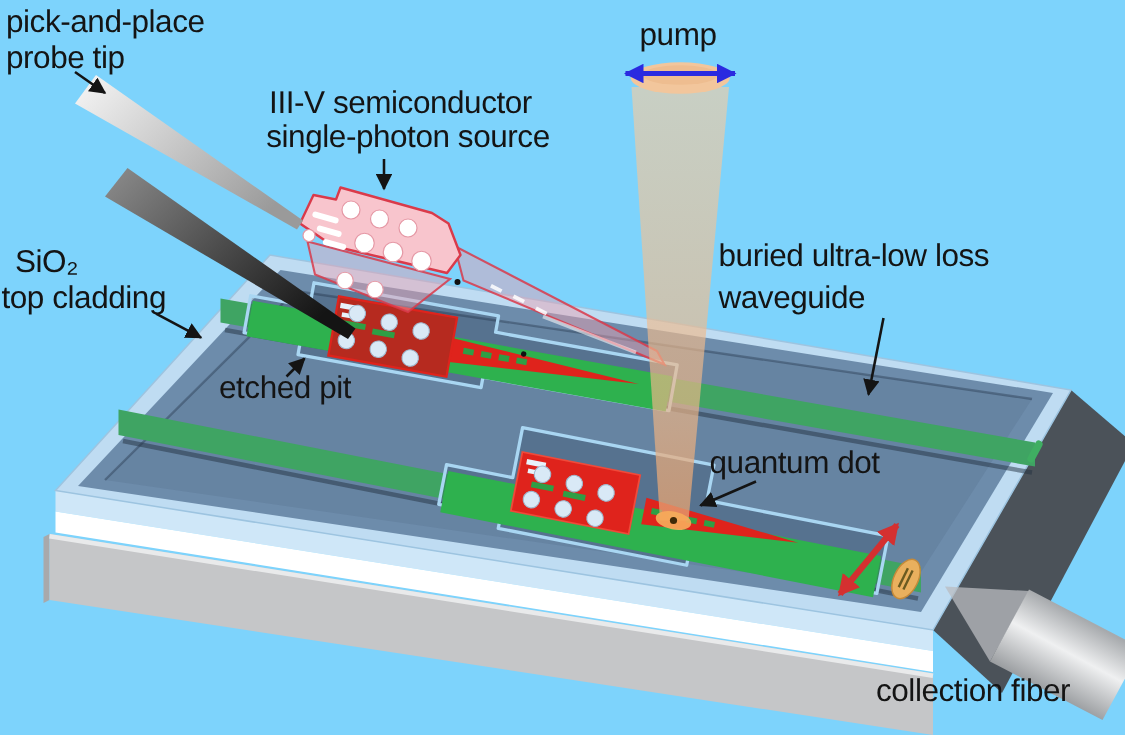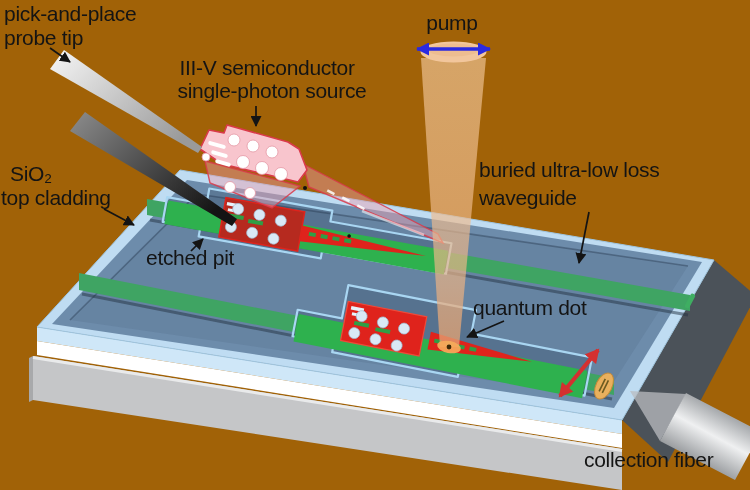--- a/index.html
+++ b/index.html
@@ -1,16 +1,16 @@
 <!DOCTYPE html>
 <html style="--chip_top: #6d8cab; --chip_rim: #bfdcf2; --front_edge: #cfe7f8; --facet: #4b5259; --substrate: #c5c6c8; --waveguide: #3fa463; --waveguide_bright: #2eb14e; --device_red: #df231c; --device_red_dark: #b62a1f; --membrane_pink: #f8c5cd; --membrane_outline: #da3a4a; --pump_beam: #f2c69c; --pump_arrow: #2a2ae0; --red_arrow: #d43030; --fiber: #c9cbcd; --pit_outline: #a9d6f2; --spot_orange: #e9b05e; --text: #141414;"><head>
 <meta charset="utf-8">
 <style>
   html,body{margin:0;padding:0;background:#ffffff;}
-  .stage{width:750px;height:490px;position:relative;background:#a16207;overflow:hidden;}
+  .stage{width:750px;height:490px;position:relative;background:#7dd3fc;overflow:hidden;}
   svg{display:block;}
   text{font-family:"Liberation Sans","DejaVu Sans",sans-serif;
        font-size:21px;letter-spacing:-0.3px;fill:var(--text,#141414);}
   .lbl{font-size:21px;}
   .chip-top{fill:var(--chip_rim,#bfdcf2);stroke:#9dc4e0;stroke-width:1;}
   .chip-inner{fill:var(--chip_top,#6d8cab);}
   .chip-field{fill:rgba(20,40,65,0.08);}
   .front-edge{fill:var(--front_edge,#cfe7f8);}
   .white-band{fill:#ffffff;}
   .substrate{fill:var(--substrate,#c5c6c8);}

